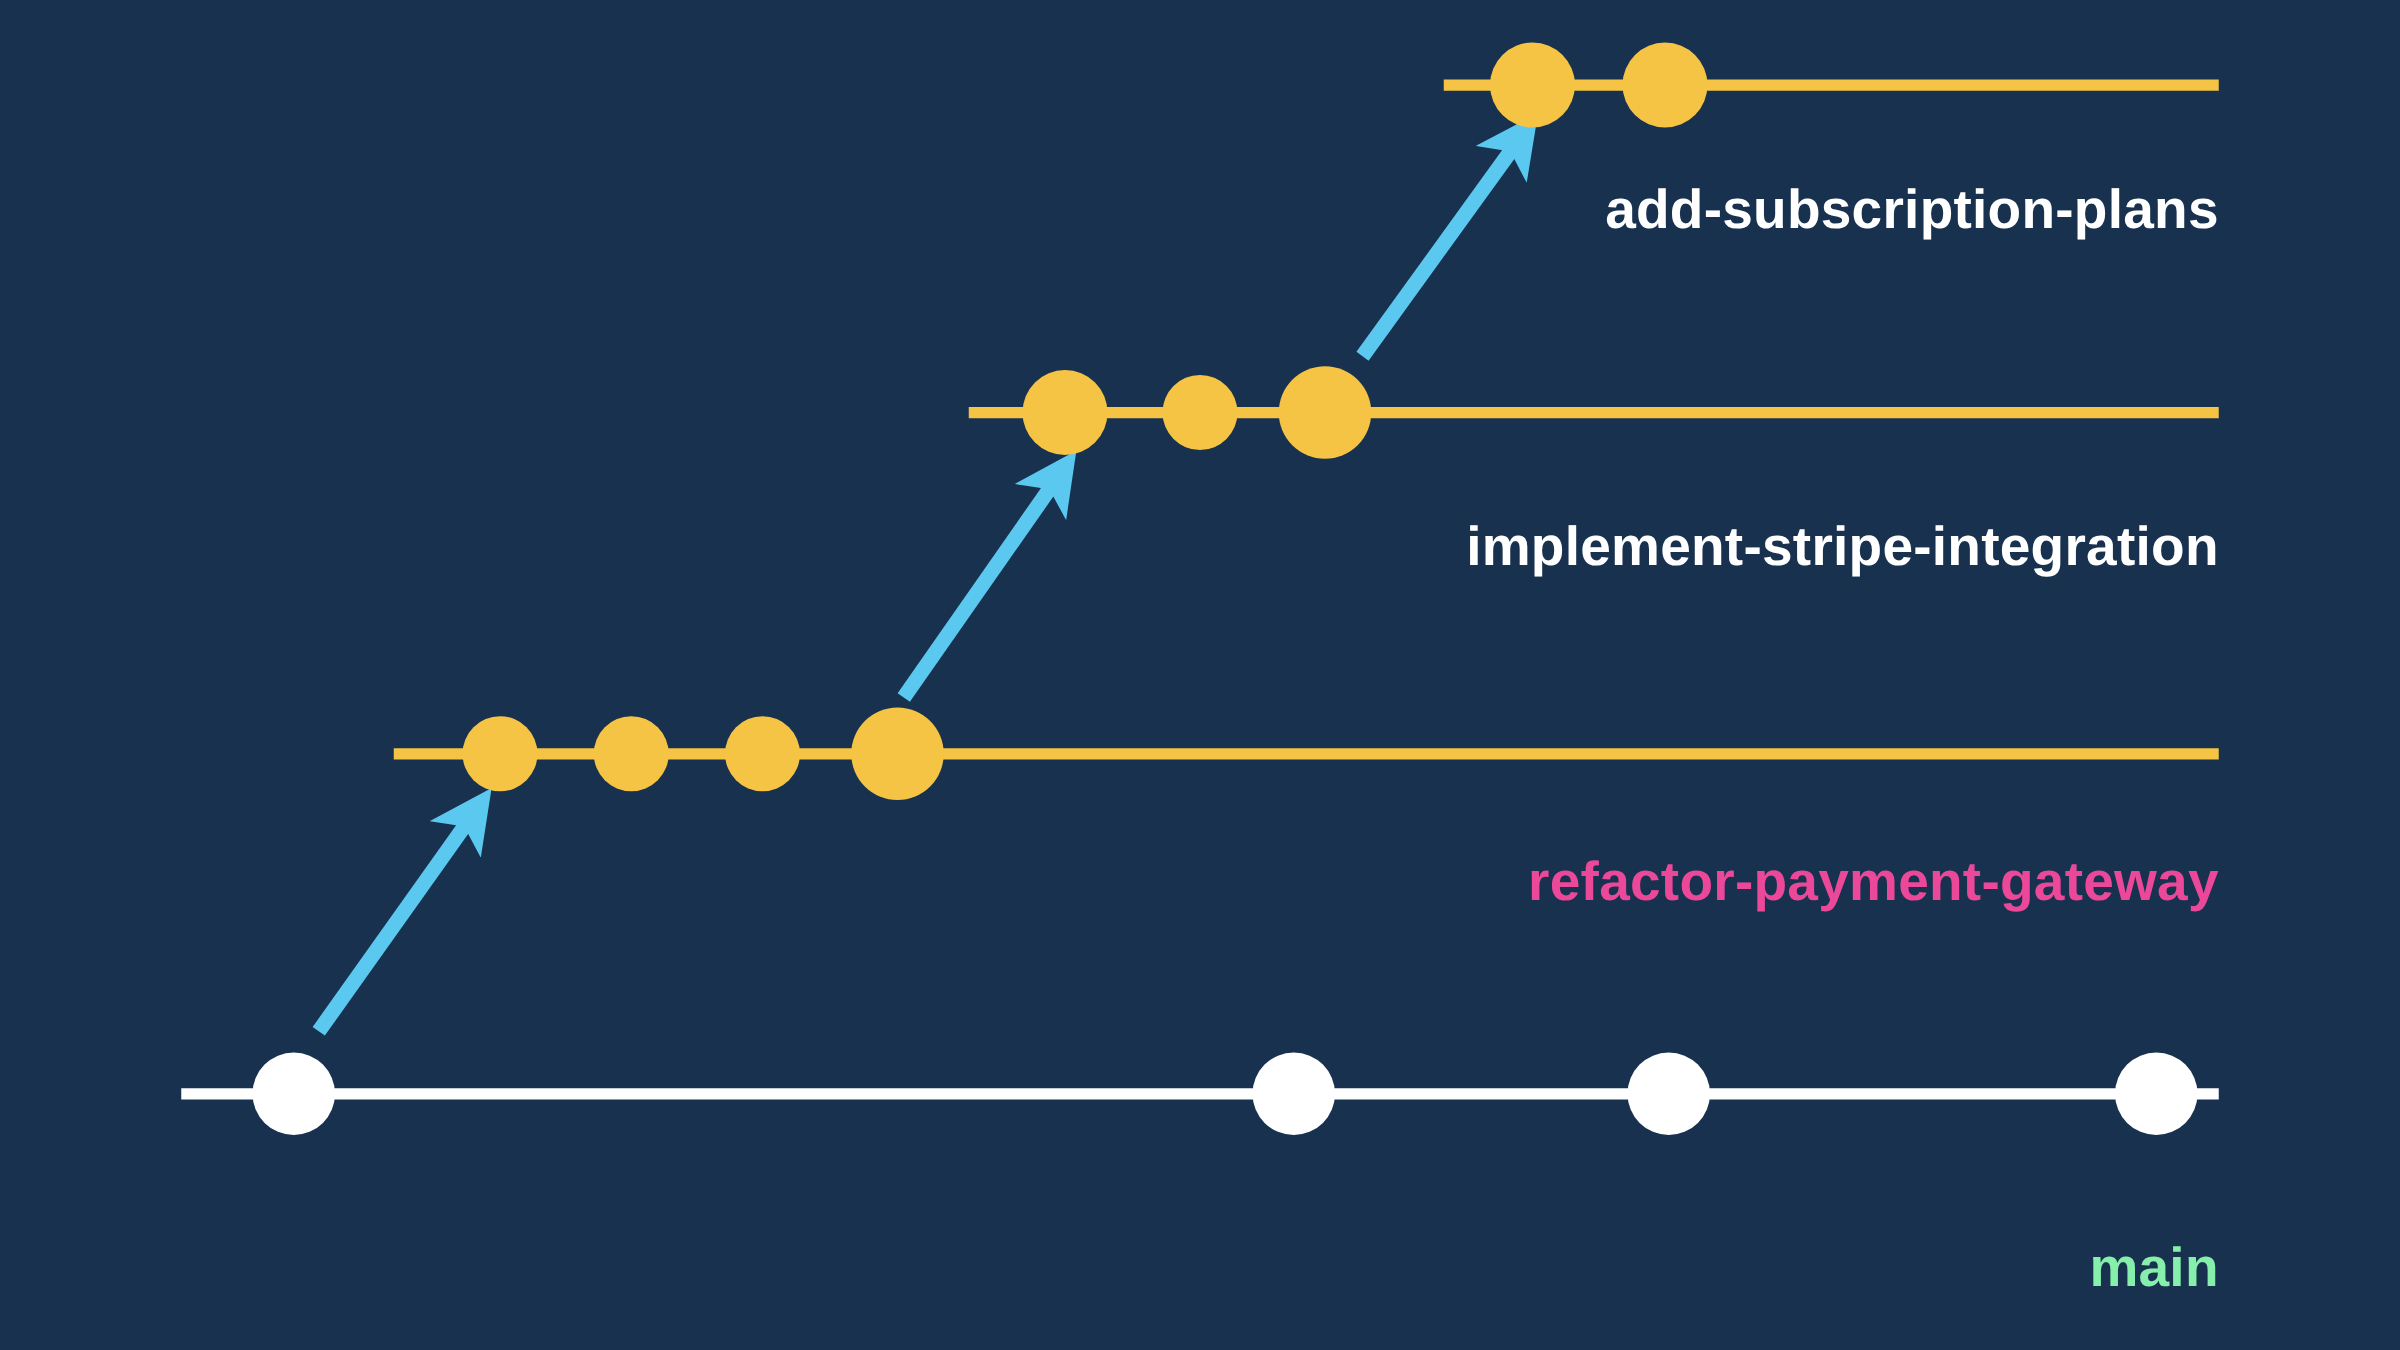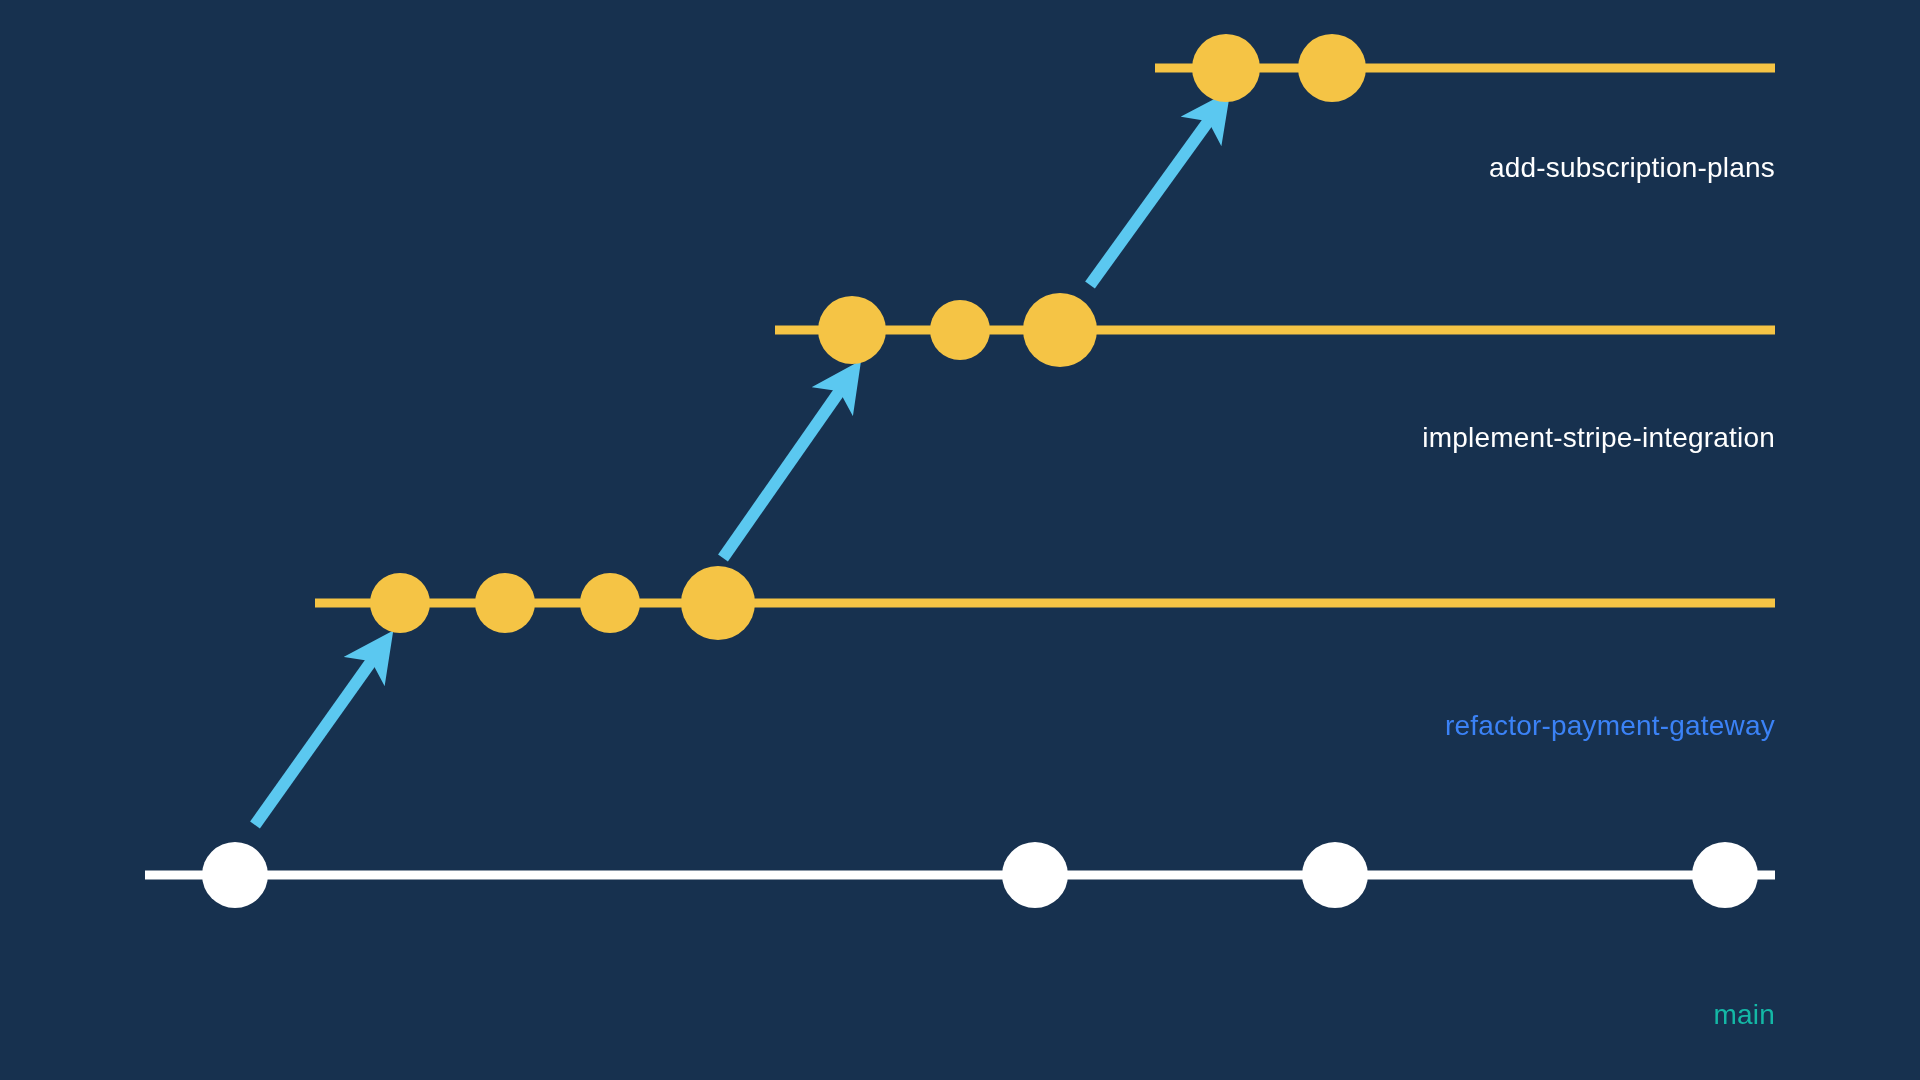--- a/index.html
+++ b/index.html
@@ -23,22 +23,22 @@
     position: absolute;
     inset: 0;
     width: 1920px;
     height: 1080px;
     display: block;
   }
   .branch-label {
     position: absolute;
     color: #ffffff;
     font-family: "Liberation Sans", sans-serif;
-    font-size: 28px;
-    font-weight: 400;
+    font-size: 44px;
+    font-weight: 700;
     letter-spacing: 0.2px;
     white-space: nowrap;
     text-align: right;
     transform: translate(-100%, -50%);
     line-height: 1;
   }
 </style>
 </head>
 <body>
 
@@ -73,19 +73,19 @@
         <circle cx="718" cy="603" r="37" fill="#f5c445"></circle>
         <circle cx="852" cy="330" r="34" fill="#f5c445"></circle>
         <circle cx="960" cy="330" r="30" fill="#f5c445"></circle>
         <circle cx="1060" cy="330" r="37" fill="#f5c445"></circle>
         <circle cx="1226" cy="68" r="34" fill="#f5c445"></circle>
         <circle cx="1332" cy="68" r="34" fill="#f5c445"></circle>
       </g>
   </svg>
 
   <div id="branch-labels">
-      <div class="branch-label" style="left: 1775px; top: 1015px; color: #14b8a6;">main</div>
-      <div class="branch-label" style="left: 1775px; top: 726px; color: #3b82f6;">refactor-payment-gateway</div>
+      <div class="branch-label" style="left: 1775px; top: 1015px; color: #86efac;">main</div>
+      <div class="branch-label" style="left: 1775px; top: 706px; color: #ec4899;">refactor-payment-gateway</div>
       <div class="branch-label" style="left: 1775px; top: 438px; color: rgb(255, 255, 255); text-align: right;">implement-stripe-integration</div>
       <div class="branch-label" style="left: 1775px; top: 168px; color: rgb(255, 255, 255);">add-subscription-plans</div>
     </div>
 
 </div>
 
 </body></html>

